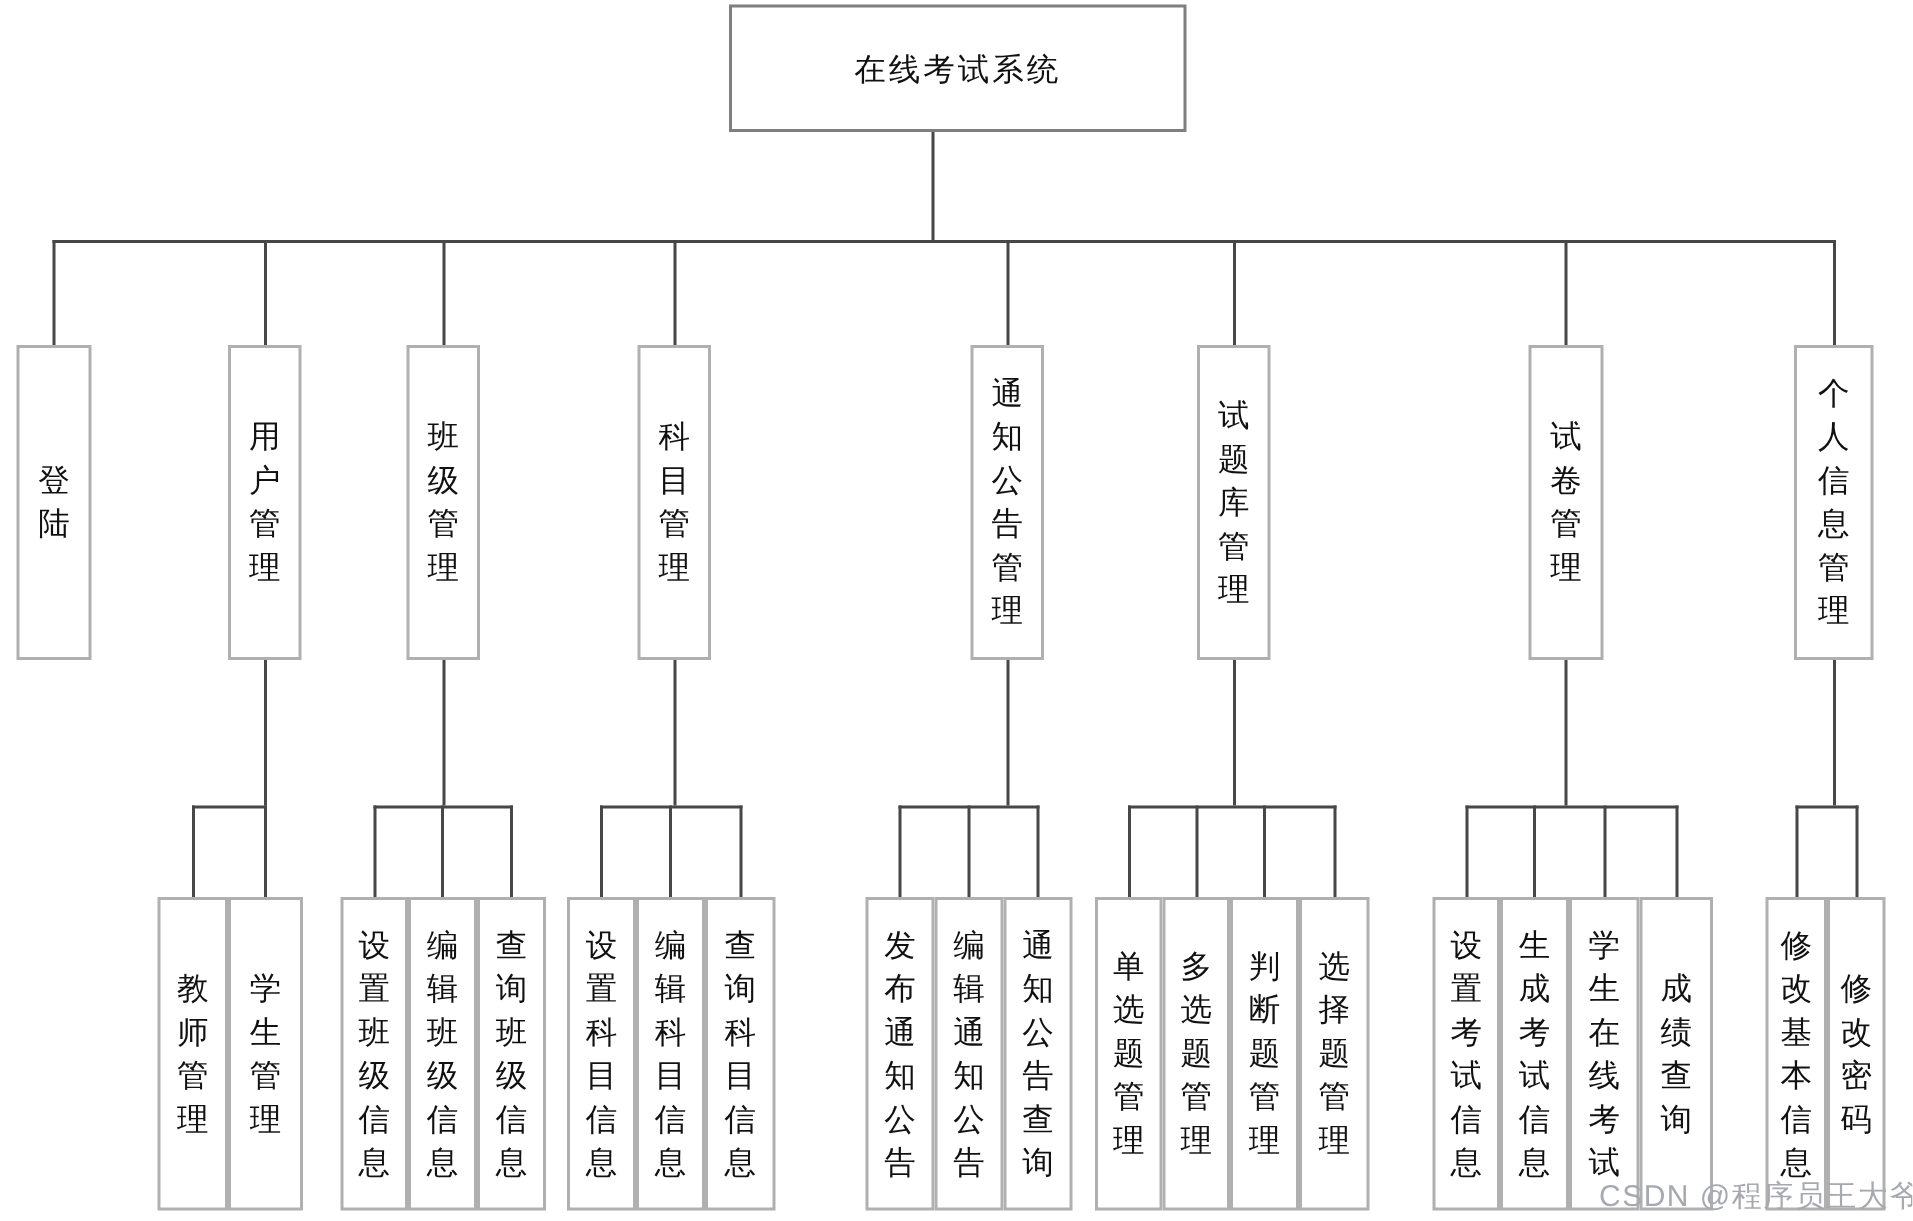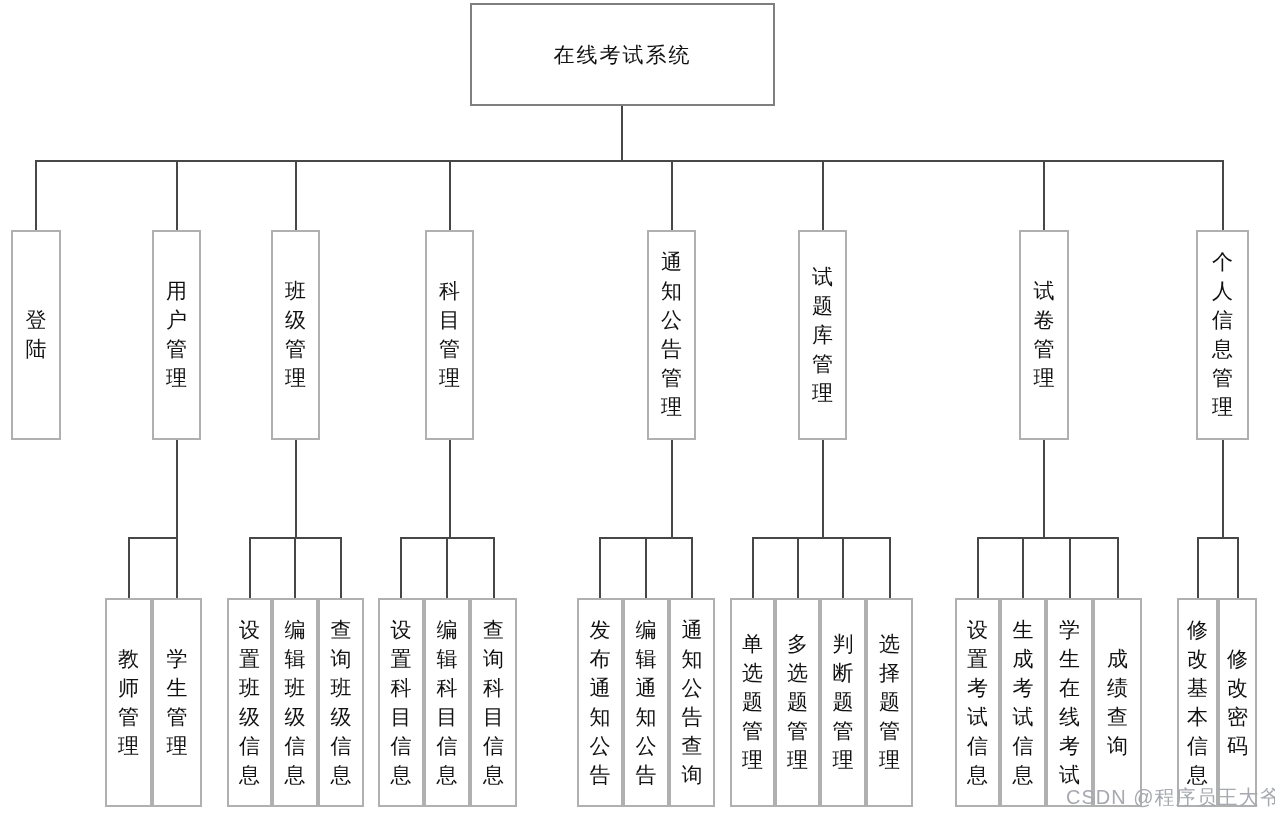--- a/index.html
+++ b/index.html
@@ -61,21 +61,21 @@
     font-family: "Liberation Sans", "DejaVu Sans", sans-serif;
     white-space: nowrap;
     z-index: 5;
     letter-spacing: 1px;
   }
 </style>
 </head>
 <body>
 
 <div id="canvas">
-  <div class="node root" id="root-node" style="left:470px; top:3px; width:305px; height:103px;">
+  <div class="node root" id="root-node" style="left:486px; top:3px; width:305px; height:85px;">
     <span class="root-label">在线考试系统</span>
   </div>
   <div id="nodes-layer">
       <div class="node" style="left: 11px; top: 230px; width: 50px; height: 210px;">
         <div class="vlabel">
           <div class="vchar">登</div>
           <div class="vchar">陆</div>
         </div>
       </div>
       <div class="node" style="left: 152px; top: 230px; width: 49px; height: 210px;">

